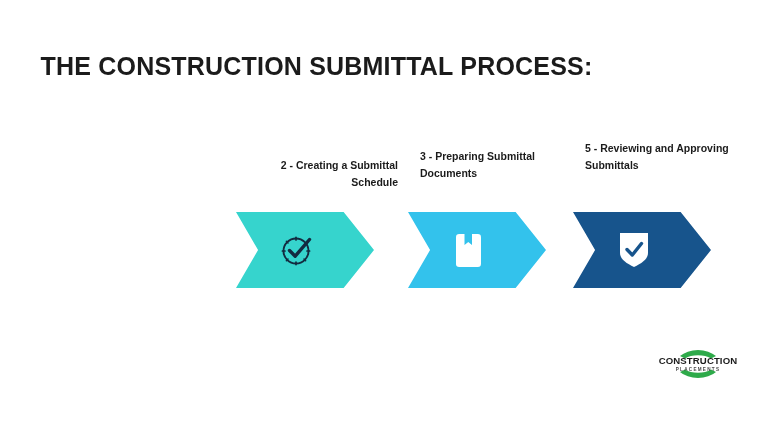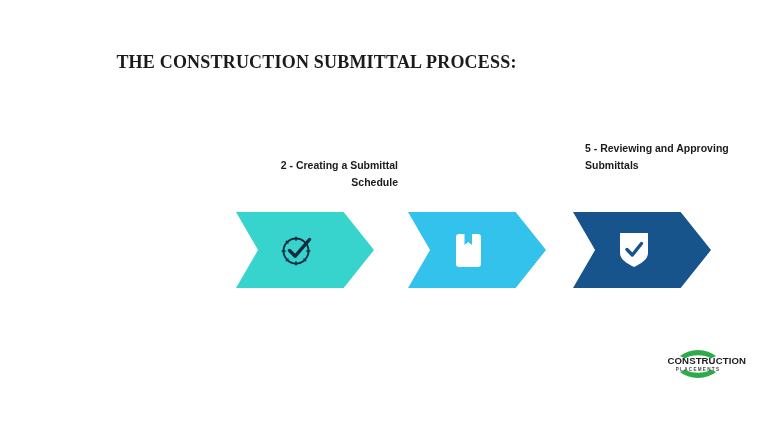--- a/index.html
+++ b/index.html
@@ -22,25 +22,25 @@
     background: #ffffff;
   }
 
   
   .title {
     position: absolute;
     top: 52px;
     left: 0;
     width: 633px;
     text-align: center;
-    font-size: 18px;
+    font-size: 25px;
     font-weight: bold;
     letter-spacing: 0.2px;
     color: #1b1b1b;
-    font-family: Liberation Serif, serif;
+    font-family: Liberation Sans, sans-serif;
   }
 
   
   .steps {
     position: absolute;
     top: 130px;
     left: 58px;
     width: 660px;
     height: 170px;
   }
@@ -108,21 +108,21 @@
     left: 0;
     top: 0;
     width: 96px;
     height: 42px;
   }
   .logo-text {
     position: absolute;
     left: 0;
     top: 12px;
     width: 96px;
-    text-align: right;
+    text-align: center;
     font-size: 9.6px;
     font-weight: bold;
     letter-spacing: 0.1px;
     color: #1b1b1b;
     font-family: "Liberation Sans", sans-serif;
   }
   .logo-sub {
     position: absolute;
     left: 0;
     top: 24px;
@@ -158,20 +158,21 @@
             <line x1="6.4" y1="8.4" x2="8" y2="10" stroke="#132b40" stroke-width="1.5" stroke-linecap="round"></line>
             <line x1="24" y1="26" x2="25.6" y2="27.6" stroke="#132b40" stroke-width="1.5" stroke-linecap="round"></line>
             <line x1="6.4" y1="27.6" x2="8" y2="26" stroke="#132b40" stroke-width="1.5" stroke-linecap="round"></line>
             <path d="M9.5 17.5 L15.2 23.2 L29.5 6.5" fill="none" stroke="#132b40" stroke-width="3.4" stroke-linecap="round" stroke-linejoin="round"></path>
           </svg>
         </div>
       </div>
     </div>
 
     <div class="step step-3">
+      <div class="step-label">3 - Preparing Submittal Documents</div>
       <div class="chevron" style="background: rgb(51, 194, 236);">
         <div class="chevron-icon">
           <svg width="25" height="33" viewBox="0 0 25 33">
             <rect x="0" y="0" width="25" height="33" rx="3.2" fill="#ffffff"></rect>
             <path d="M8.5 0 H16 V11 L12.25 8 L8.5 11 Z" fill="#33c2ec"></path>
           </svg>
         </div>
       </div>
     </div>
 

